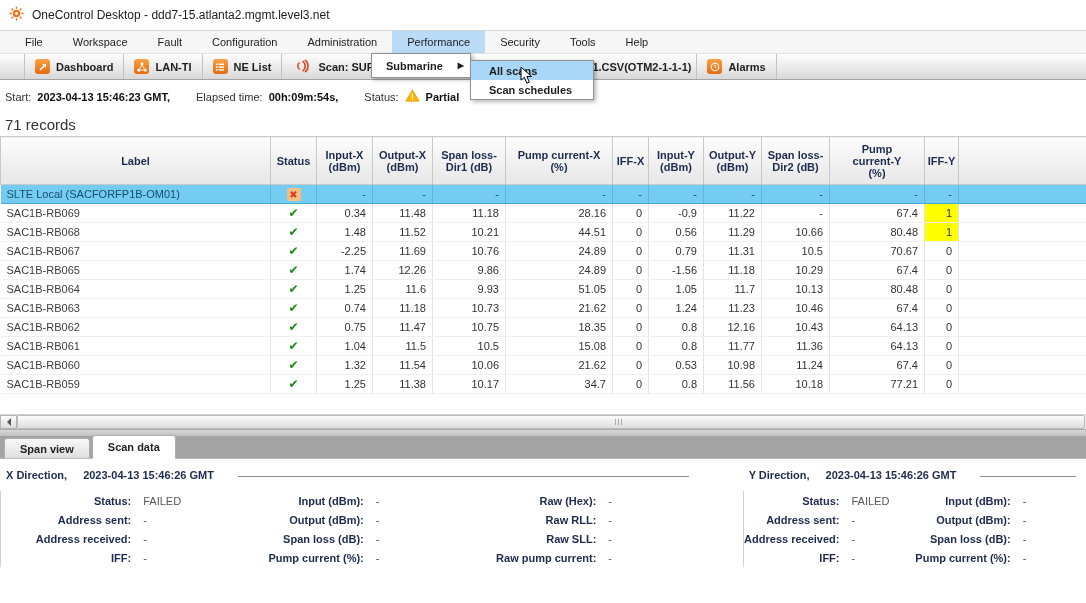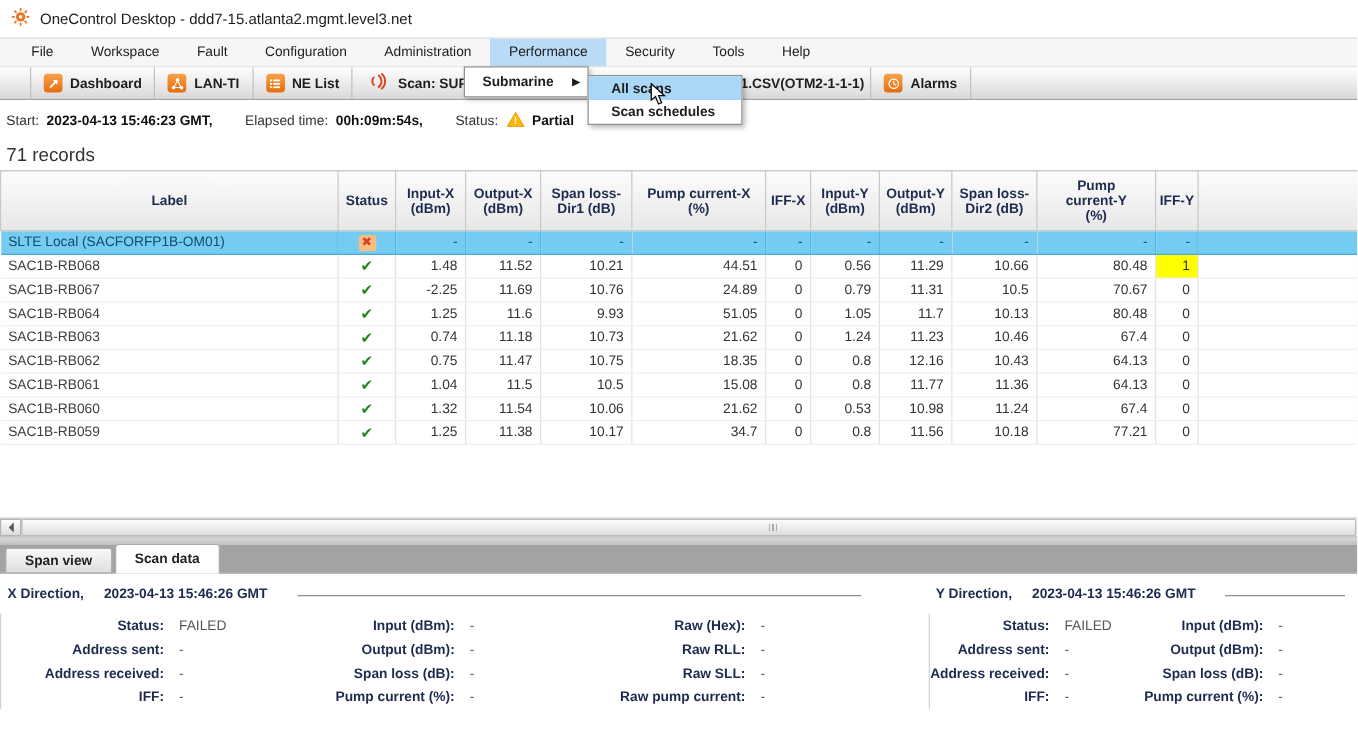--- a/index.html
+++ b/index.html
@@ -264,20 +264,35 @@
             <td class="num">-</td>
             <td class="num">-</td>
             <td class="num">-</td>
             <td class="num">-</td>
             <td class="num">-</td>
             <td class="num">-</td>
             <td class="num">-</td>
             <td></td>
           </tr>
           <tr>
+            <td class="label">SAC1B-RB069</td>
+            <td class="status"><span class="ok-icon">✔</span></td>
+            <td class="num">0.34</td>
+            <td class="num">11.48</td>
+            <td class="num">11.18</td>
+            <td class="num">28.16</td>
+            <td class="num">0</td>
+            <td class="num">-0.9</td>
+            <td class="num">11.22</td>
+            <td class="num">-</td>
+            <td class="num">67.4</td>
+            <td class="num hl">1</td>
+            <td></td>
+          </tr>
+          <tr>
             <td class="label">SAC1B-RB068</td>
             <td class="status"><span class="ok-icon">✔</span></td>
             <td class="num">1.48</td>
             <td class="num">11.52</td>
             <td class="num">10.21</td>
             <td class="num">44.51</td>
             <td class="num">0</td>
             <td class="num">0.56</td>
             <td class="num">11.29</td>
             <td class="num">10.66</td>
@@ -290,20 +305,35 @@
             <td class="status"><span class="ok-icon">✔</span></td>
             <td class="num">-2.25</td>
             <td class="num">11.69</td>
             <td class="num">10.76</td>
             <td class="num">24.89</td>
             <td class="num">0</td>
             <td class="num">0.79</td>
             <td class="num">11.31</td>
             <td class="num">10.5</td>
             <td class="num">70.67</td>
+            <td class="num">0</td>
+            <td></td>
+          </tr>
+          <tr>
+            <td class="label">SAC1B-RB065</td>
+            <td class="status"><span class="ok-icon">✔</span></td>
+            <td class="num">1.74</td>
+            <td class="num">12.26</td>
+            <td class="num">9.86</td>
+            <td class="num">24.89</td>
+            <td class="num">0</td>
+            <td class="num">-1.56</td>
+            <td class="num">11.18</td>
+            <td class="num">10.29</td>
+            <td class="num">67.4</td>
             <td class="num">0</td>
             <td></td>
           </tr>
           <tr>
             <td class="label">SAC1B-RB064</td>
             <td class="status"><span class="ok-icon">✔</span></td>
             <td class="num">1.25</td>
             <td class="num">11.6</td>
             <td class="num">9.93</td>
             <td class="num">51.05</td>

